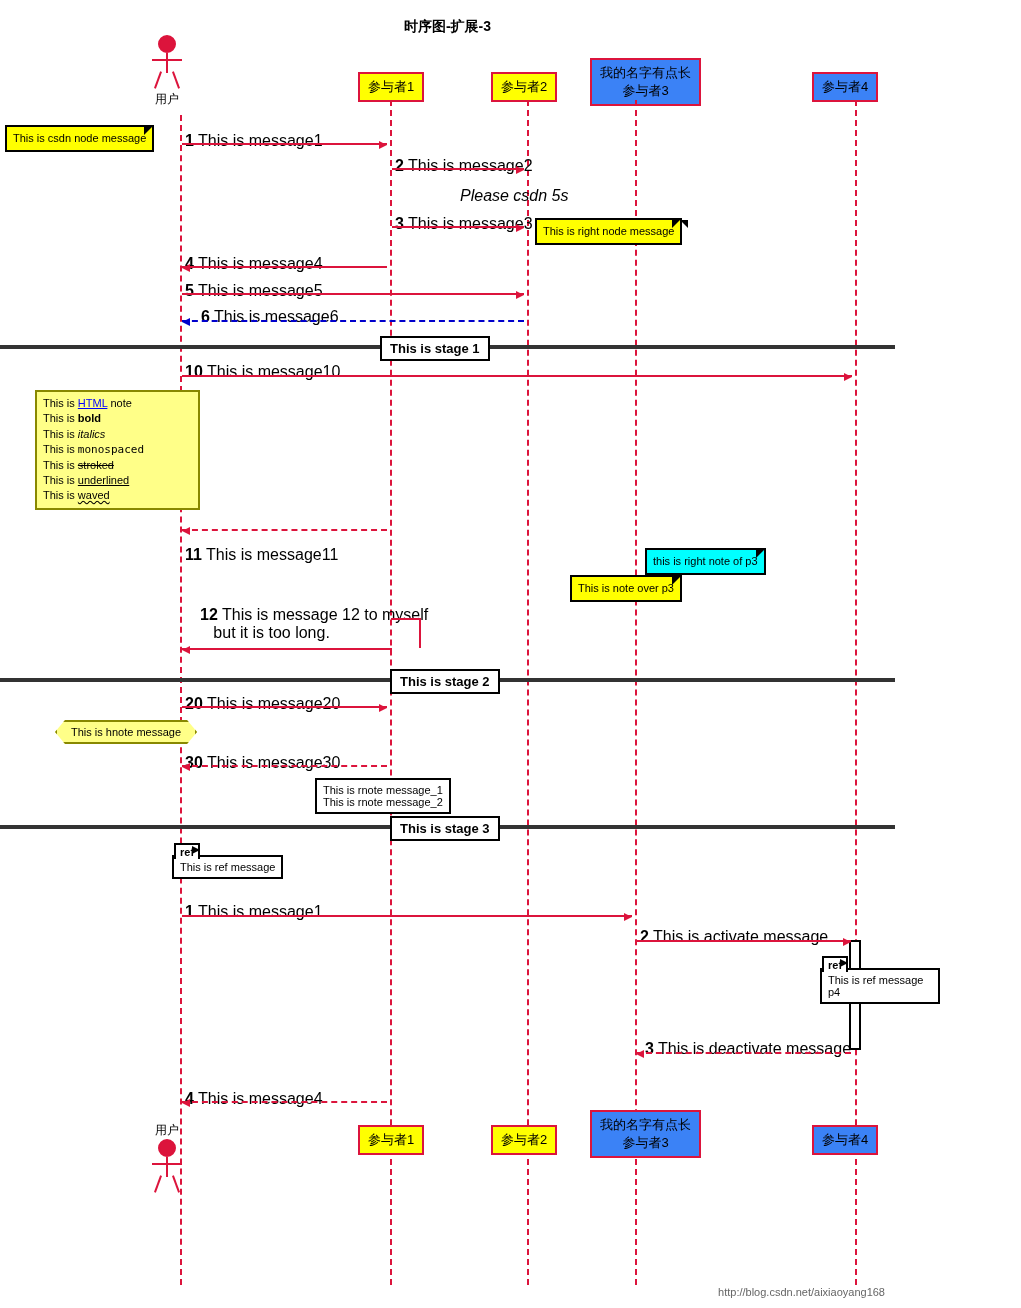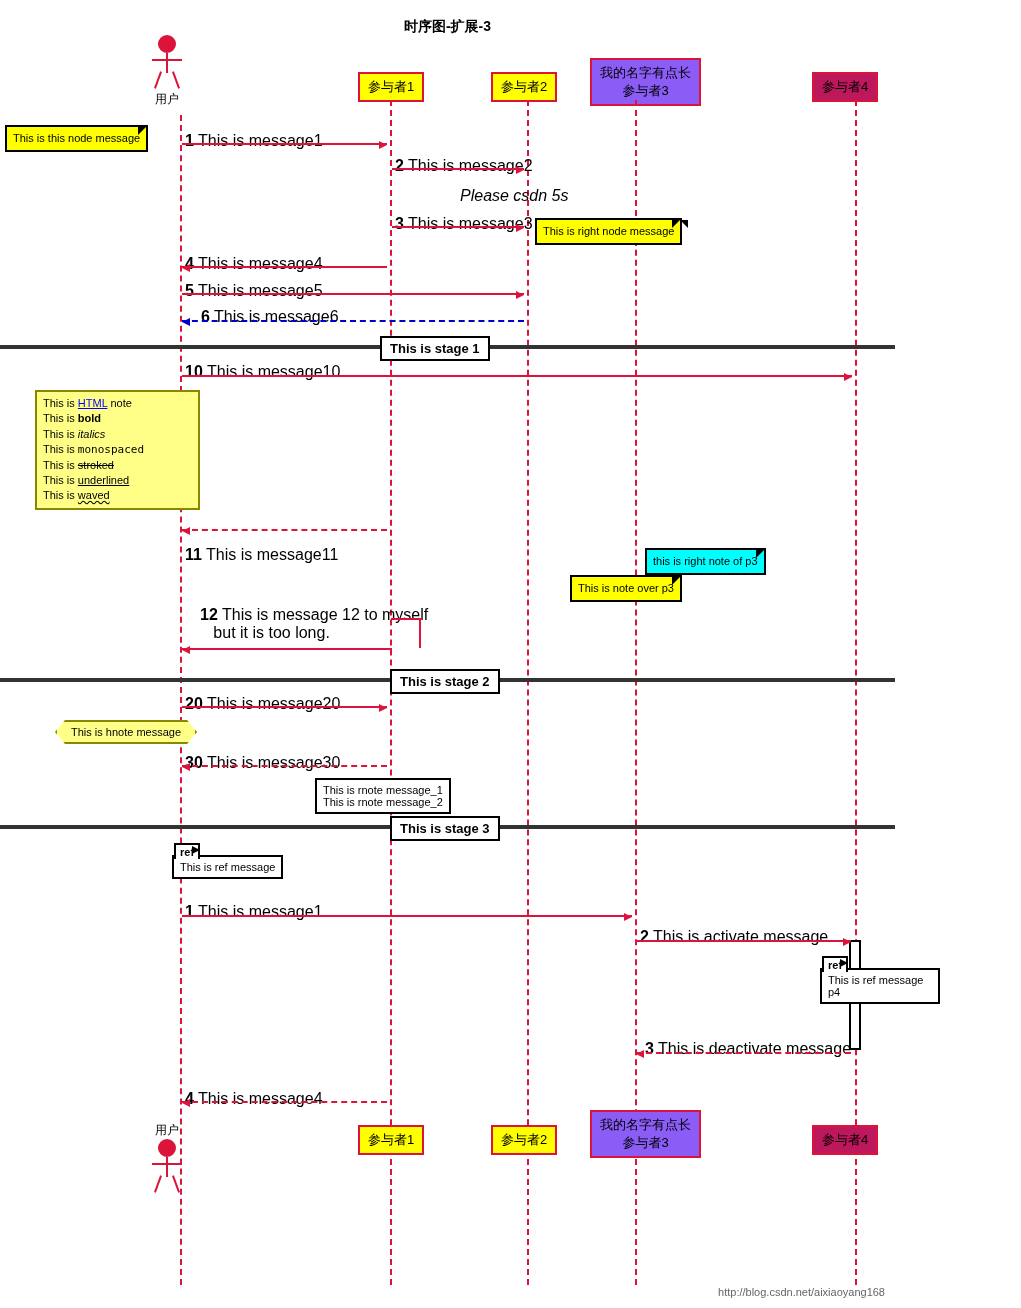--- a/index.html
+++ b/index.html
@@ -20,33 +20,33 @@
     .title {
       text-align: center;
       font-size: 14px;
       font-weight: bold;
       padding: 10px 0 5px 0;
     }
     
     .participant-box {
       position: absolute;
       border: 2px solid crimson;
-      background: #be185d;
+      background: #3b82f6;
       padding: 4px 8px;
       text-align: center;
       font-size: 13px;
       color: #000;
       white-space: nowrap;
     }
     .participant-box.yellow {
       background: #ffff00;
       border-color: crimson;
     }
     .participant-box.green {
-      background: #8b5cf6;
+      background: #3b82f6;
       border-color: crimson;
       color: #000;
     }
     
     .lifeline {
       position: absolute;
       width: 1px;
       background: transparent;
       border-left: 2px dashed crimson;
       top: 0;
@@ -301,21 +301,21 @@
 
   <div class="lifeline" style="left:390px;top:100px;height:1185px;"></div>
 
   <div class="lifeline" style="left:527px;top:100px;height:1185px;"></div>
 
   <div class="lifeline" style="left:635px;top:100px;height:1185px;"></div>
 
   <div class="lifeline" style="left:855px;top:100px;height:1185px;"></div>
 
   <div class="note note-yellow-tag note-with-corner" style="position:absolute;top:125px;left:5px;max-width:160px;">
-    <span>This is this node message</span>
+    <span>This is csdn node message</span>
   </div>
 
   <div class="msg-label" style="top:132px;left:185px;">
     <span style="font-weight:bold;">1</span> This is message1
   </div>
   <div class="msg-arrow msg-arrow-solid" style="top:143px;left:182px;width:205px;"></div>
 
   <div class="msg-label" style="top:157px;left:395px;">
     <span style="font-weight:bold;">2</span> This is message2
   </div>

